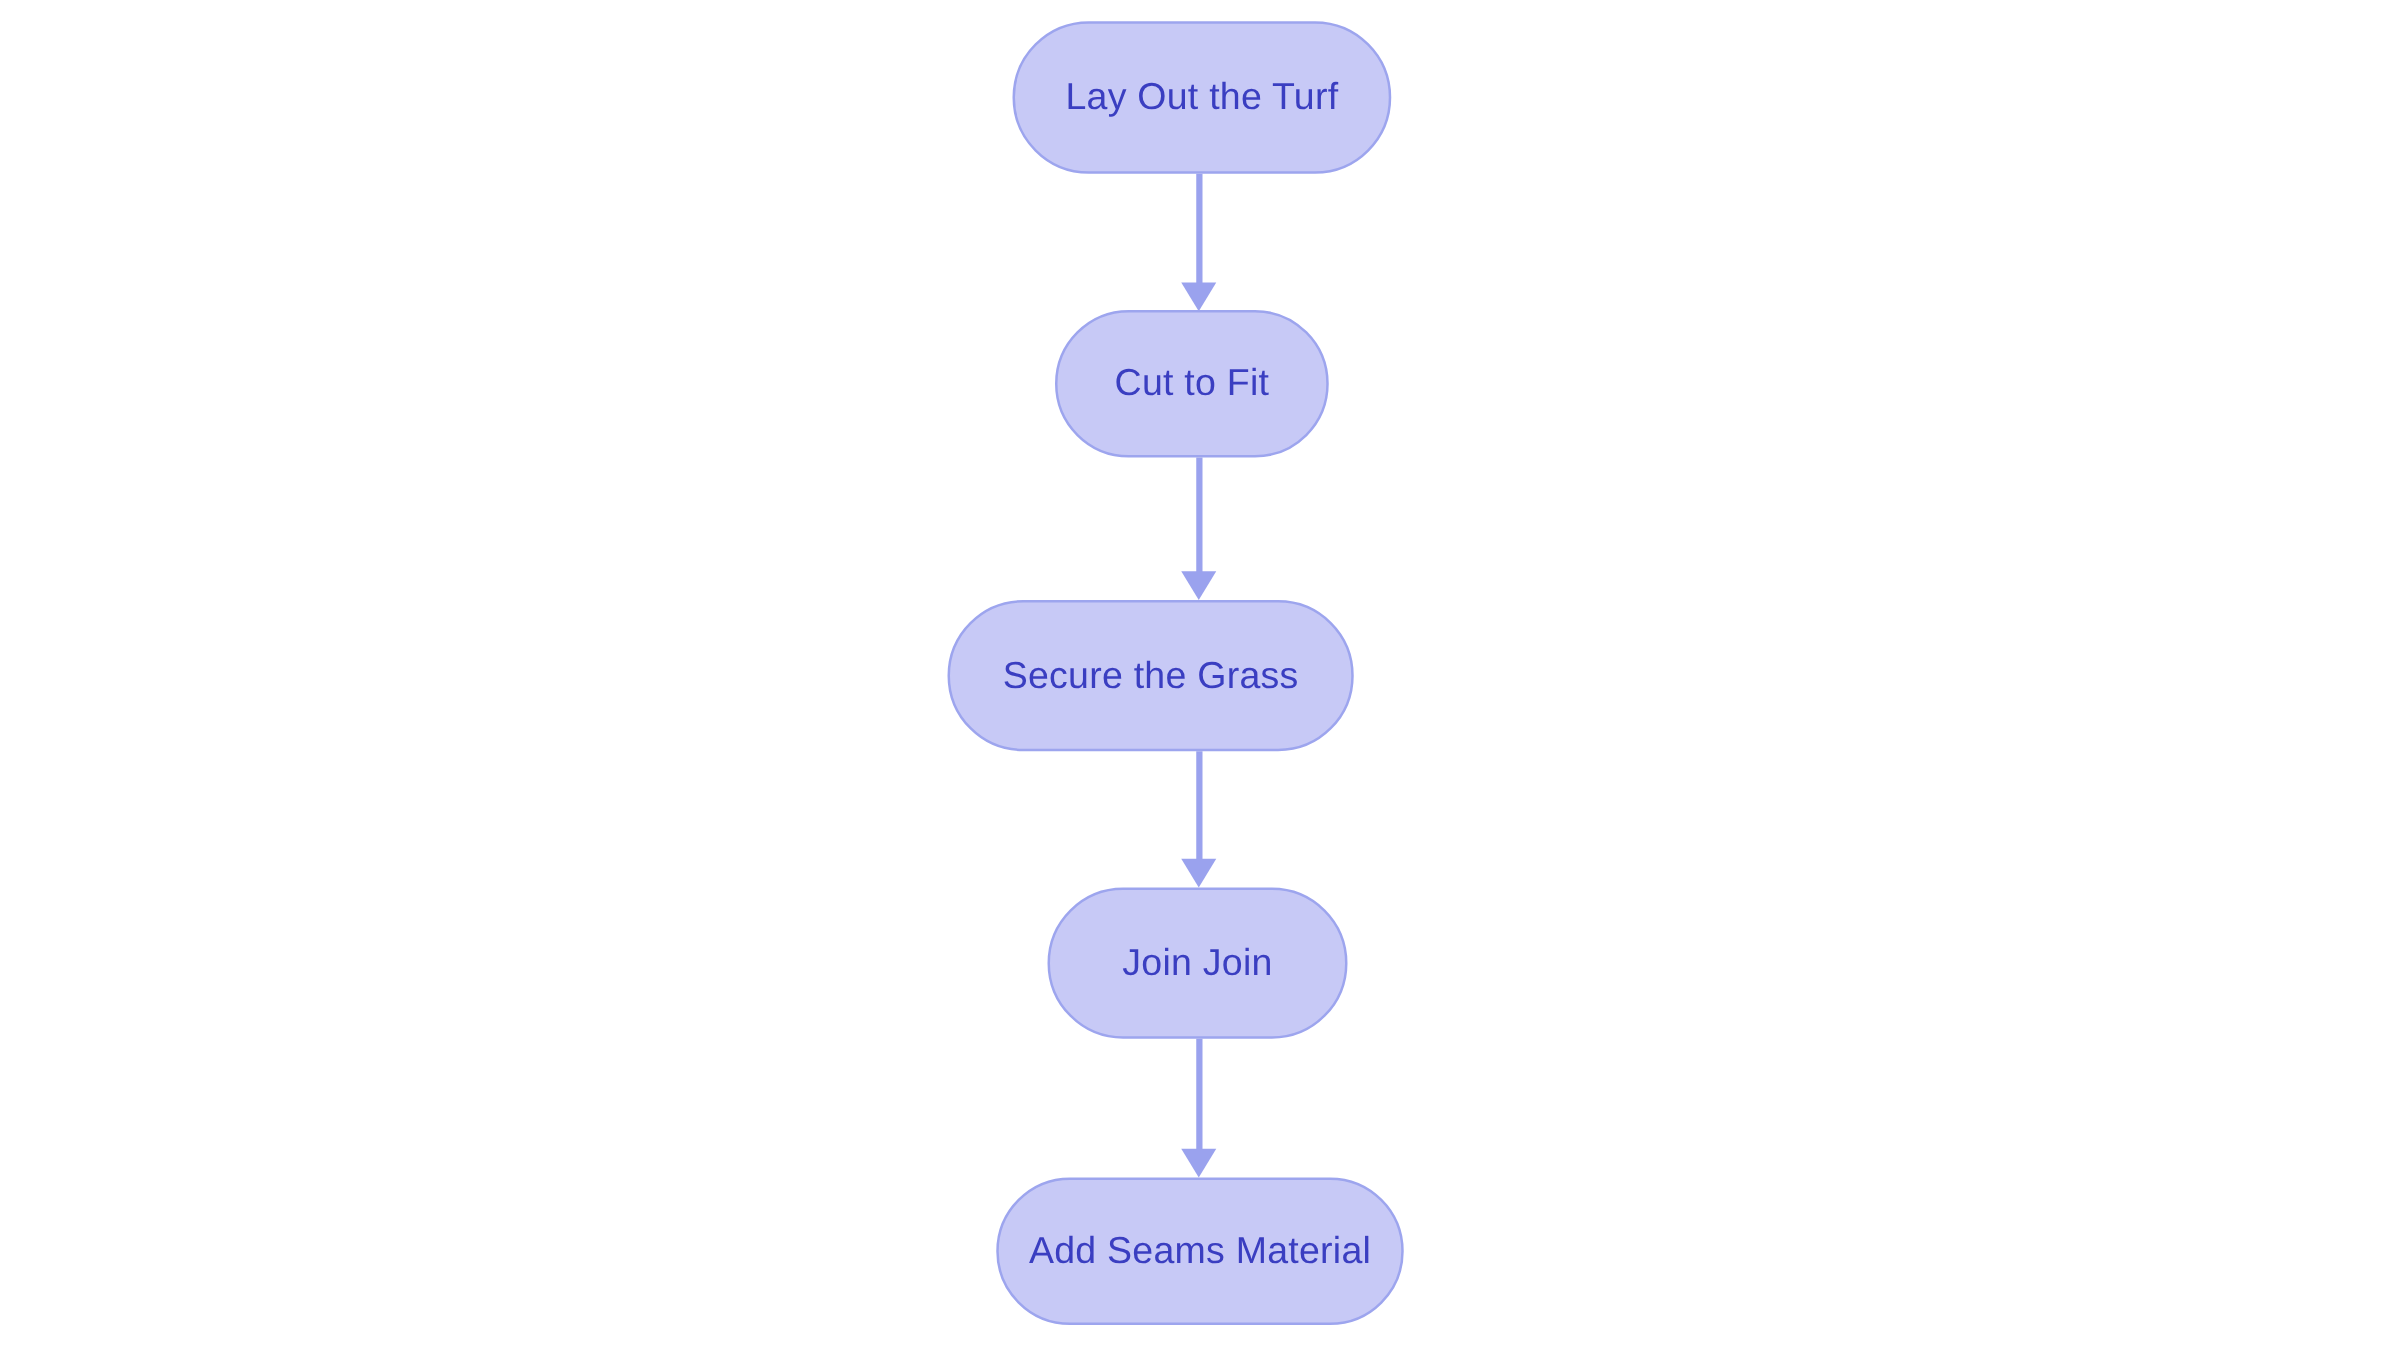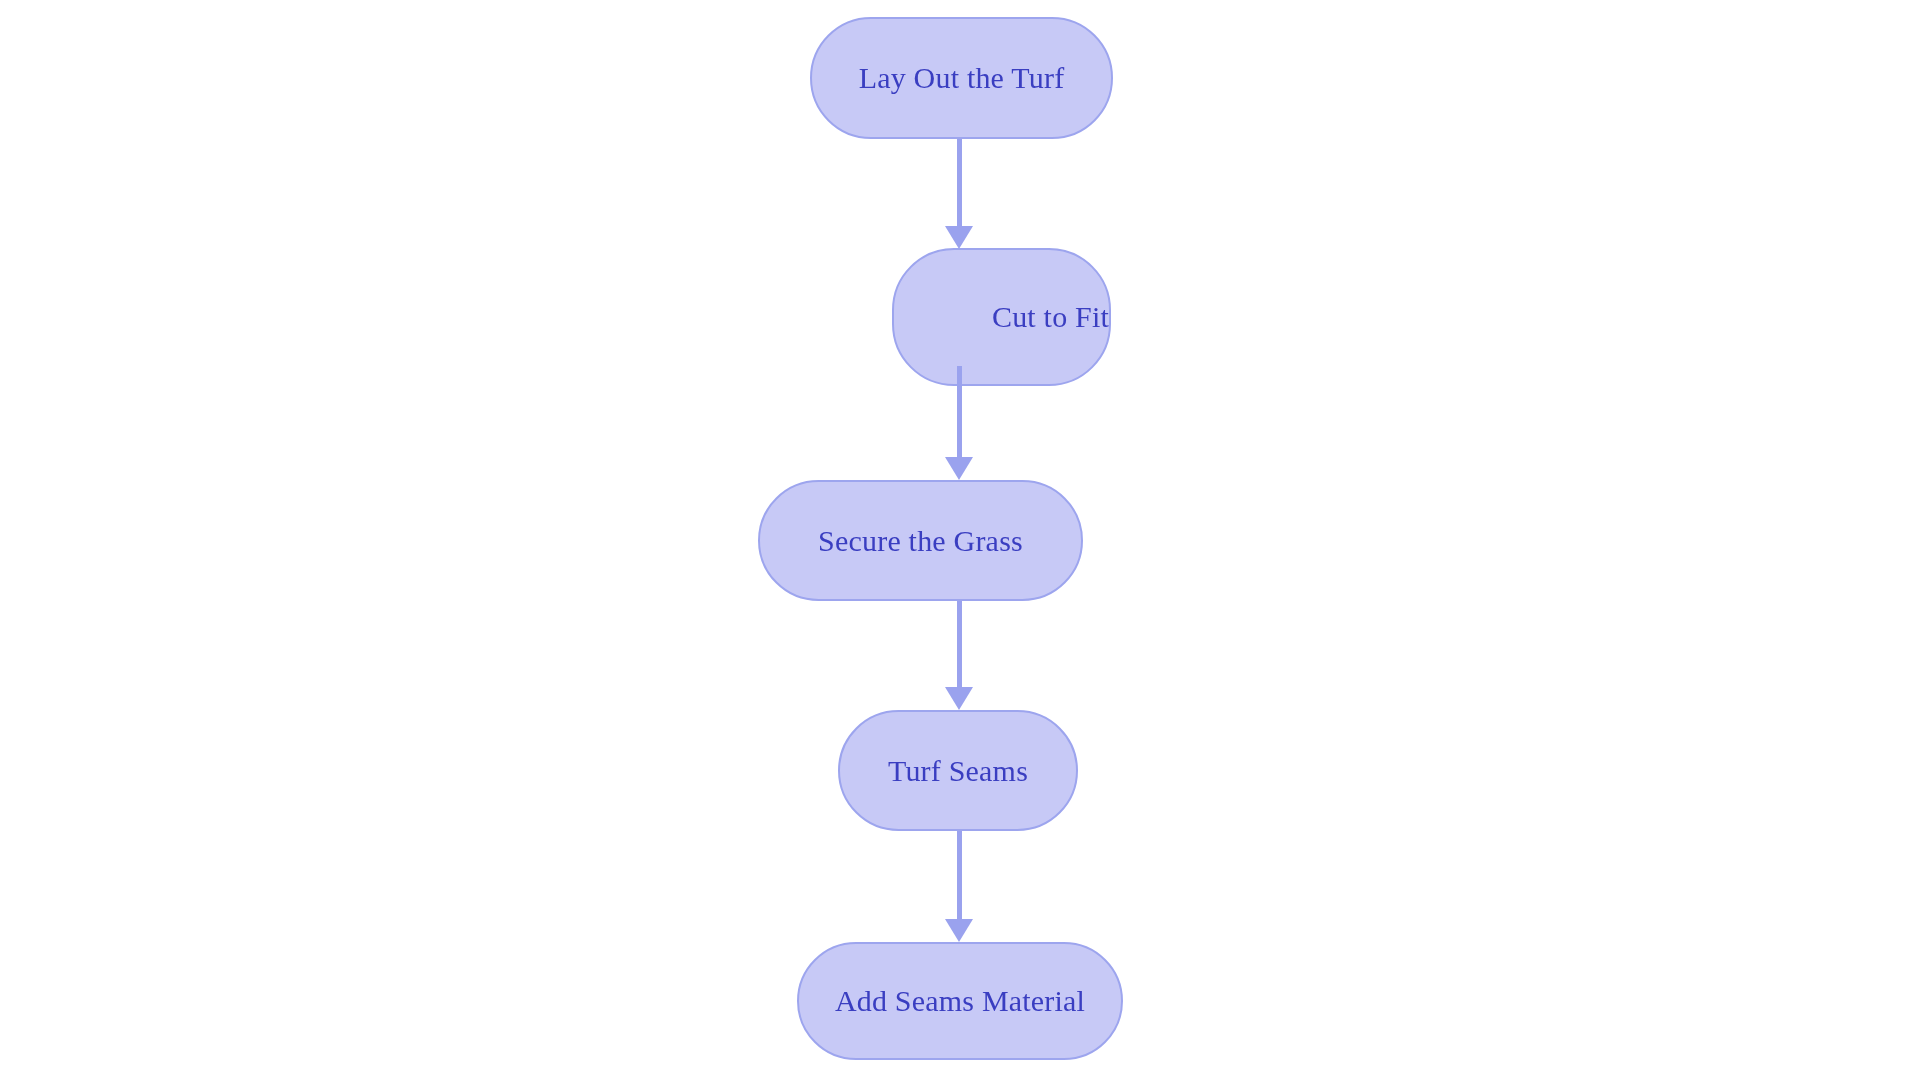--- a/index.html
+++ b/index.html
@@ -14,39 +14,39 @@
     margin: 0;
     padding: 0;
     background: var(--bg);
   }
   .canvas {
     position: relative;
     width: 1920px;
     height: 1083px;
     background: var(--bg);
     overflow: hidden;
-    font-family: Liberation Serif, serif;
+    font-family: Liberation Sans, sans-serif;
     padding-left: 27px;
   }
   .node {
     position: absolute;
     display: flex;
     align-items: center;
     justify-content: center;
     background: var(--node-fill);
     border: 2.5px solid var(--node-border);
     border-radius: 62px;
     color: var(--text-color);
     font-size: 30px;
     letter-spacing: 0.2px;
     white-space: nowrap;
     text-align: center;
   }
   .node-1 { left: 810px; top: 17px;  width: 303px; height: 122px; }
-  .node-2 { left: 892px; top: 248px; width: 219px; height: 138px; justify-content: flex-end; }
+  .node-2 { left: 844px; top: 248px; width: 219px; height: 118px; }
   .node-3 { left: 758px; top: 480px; width: 325px; height: 121px; }
   .node-4 { left: 838px; top: 710px; width: 240px; height: 121px; }
   .node-5 { left: 797px; top: 942px; width: 326px; height: 118px; }
 
   .arrow-line {
     position: absolute;
     left: 957px;
     width: 5px;
     background: var(--arrow-color);
   }
@@ -88,21 +88,21 @@
   <div class="arrow-head head-2"></div>
 
   <div class="node node-3">
     <span>Secure the Grass</span>
   </div>
 
   <div class="arrow-line line-3"></div>
   <div class="arrow-head head-3"></div>
 
   <div class="node node-4">
-    <span>Turf Seams</span>
+    <span>Join Join</span>
   </div>
 
   <div class="arrow-line line-4"></div>
   <div class="arrow-head head-4"></div>
 
   <div class="node node-5">
     <span>Add Seams Material</span>
   </div>
 
 </div>

